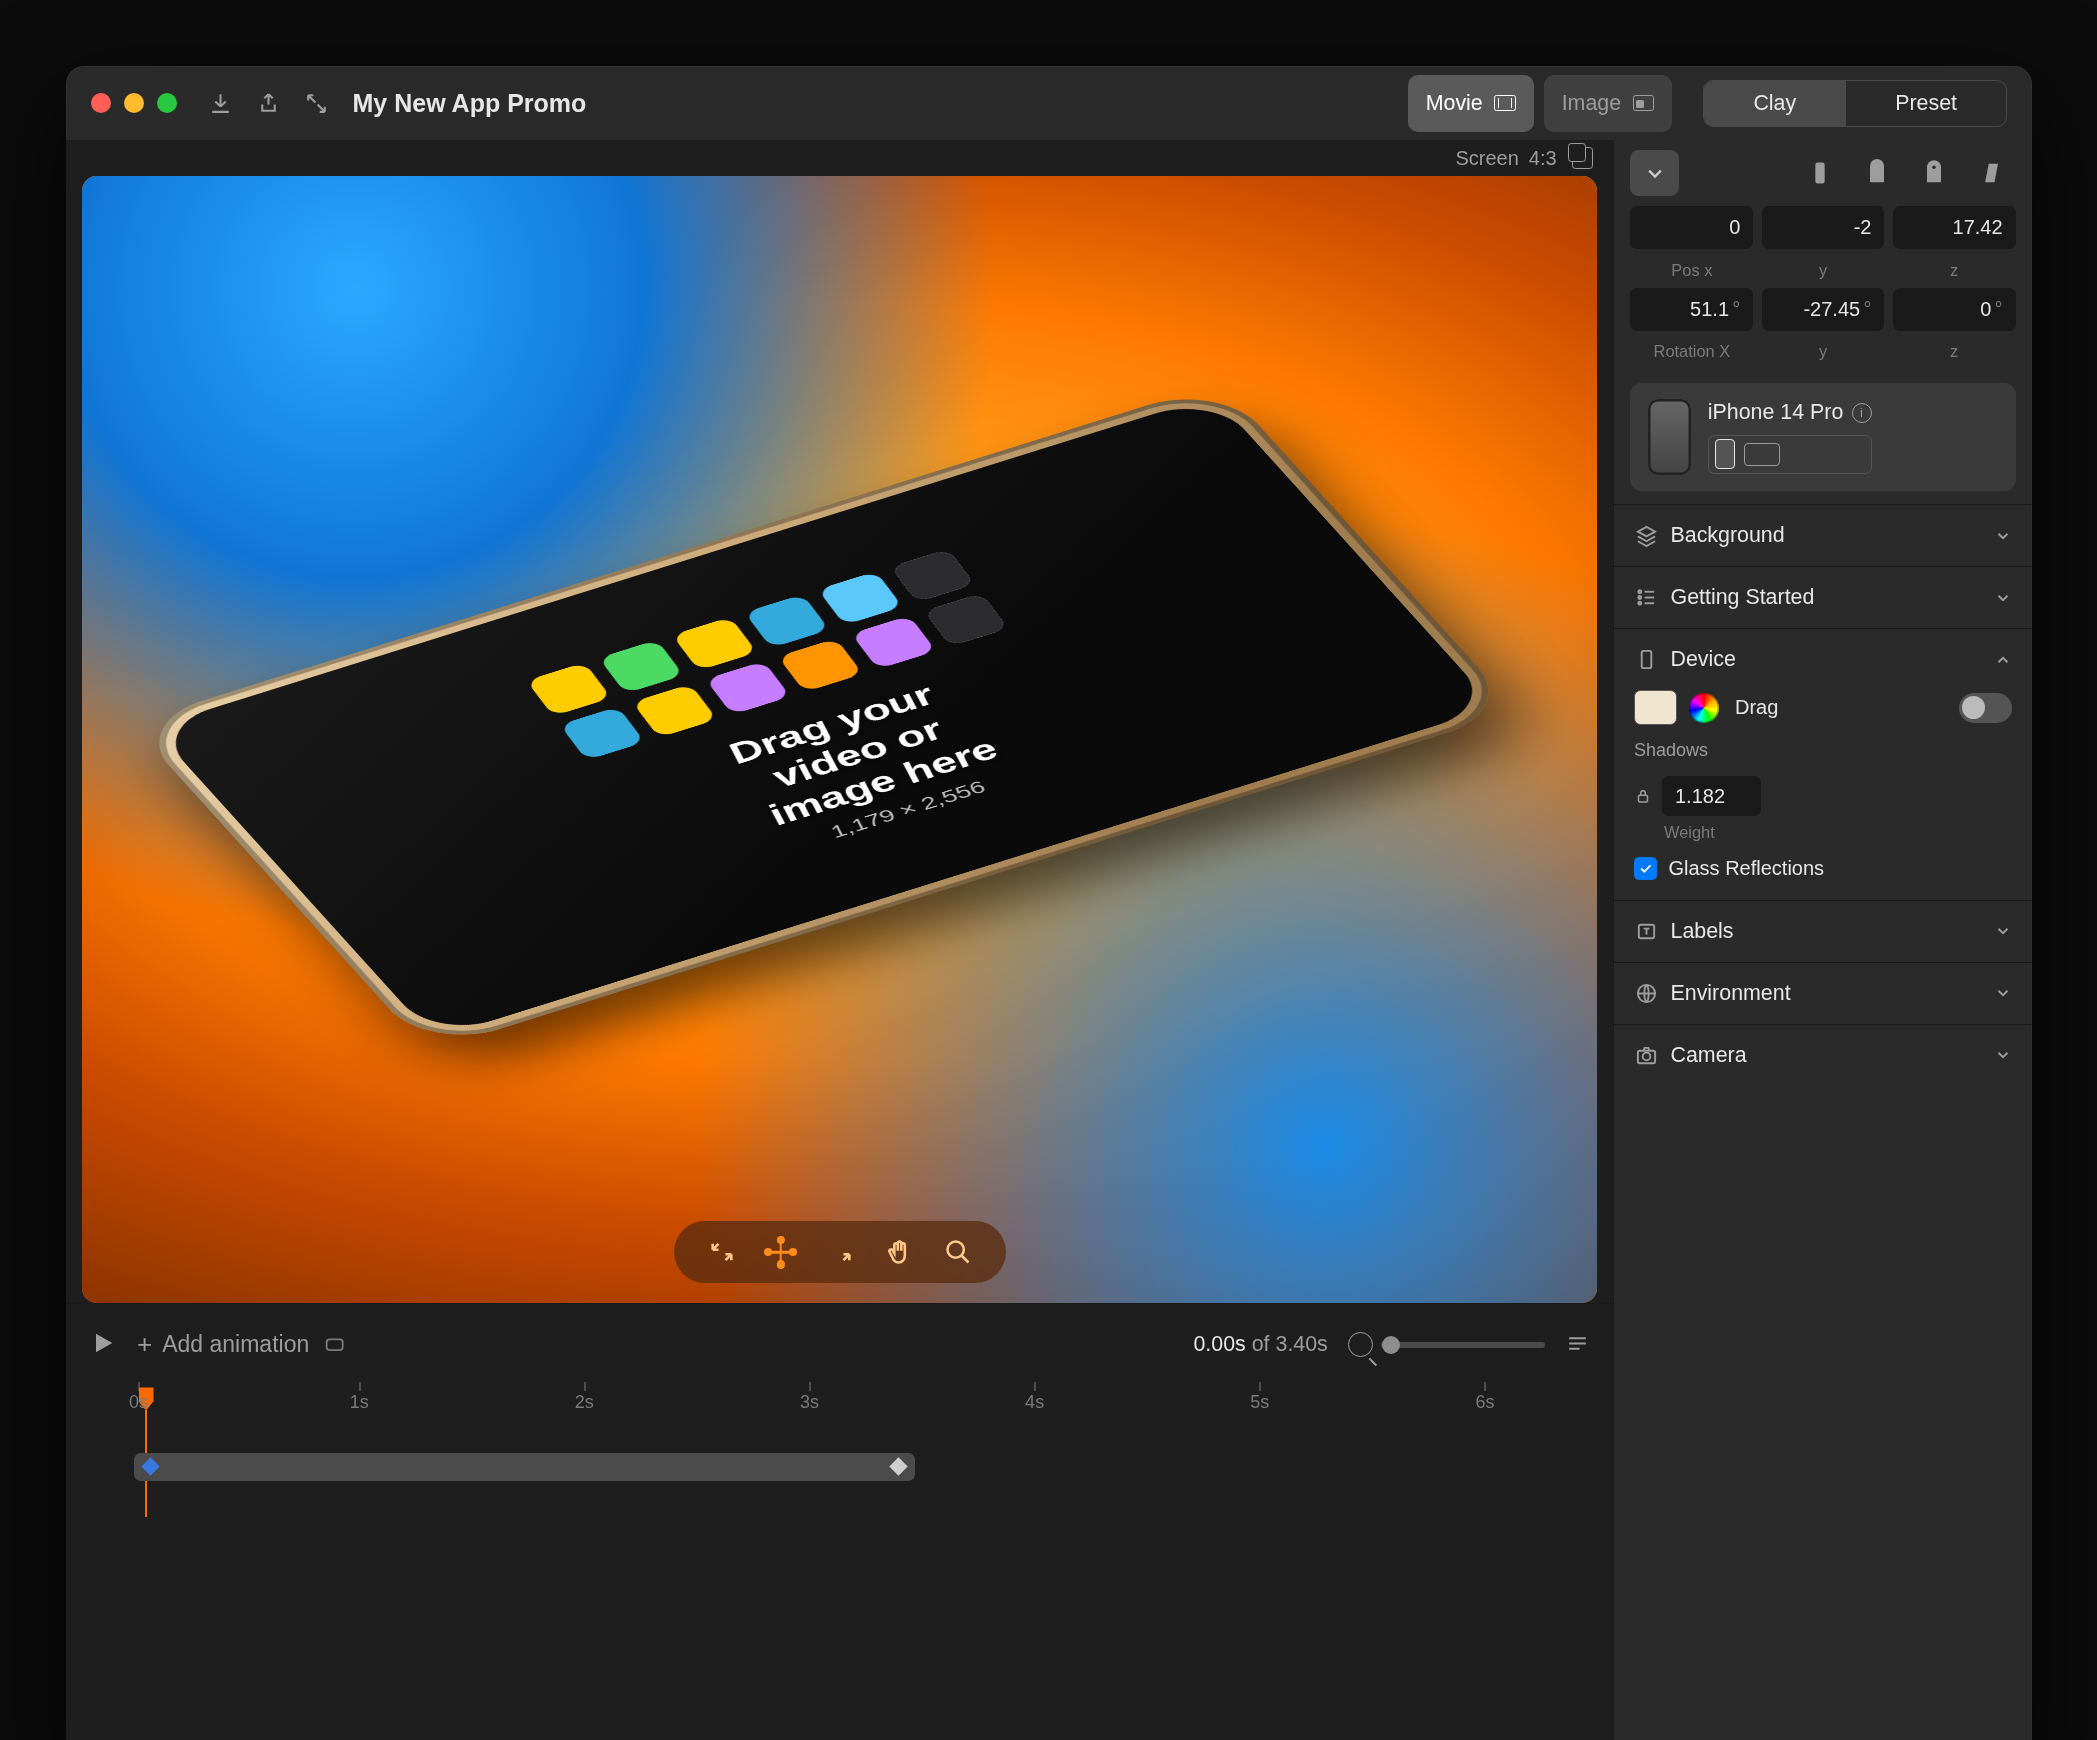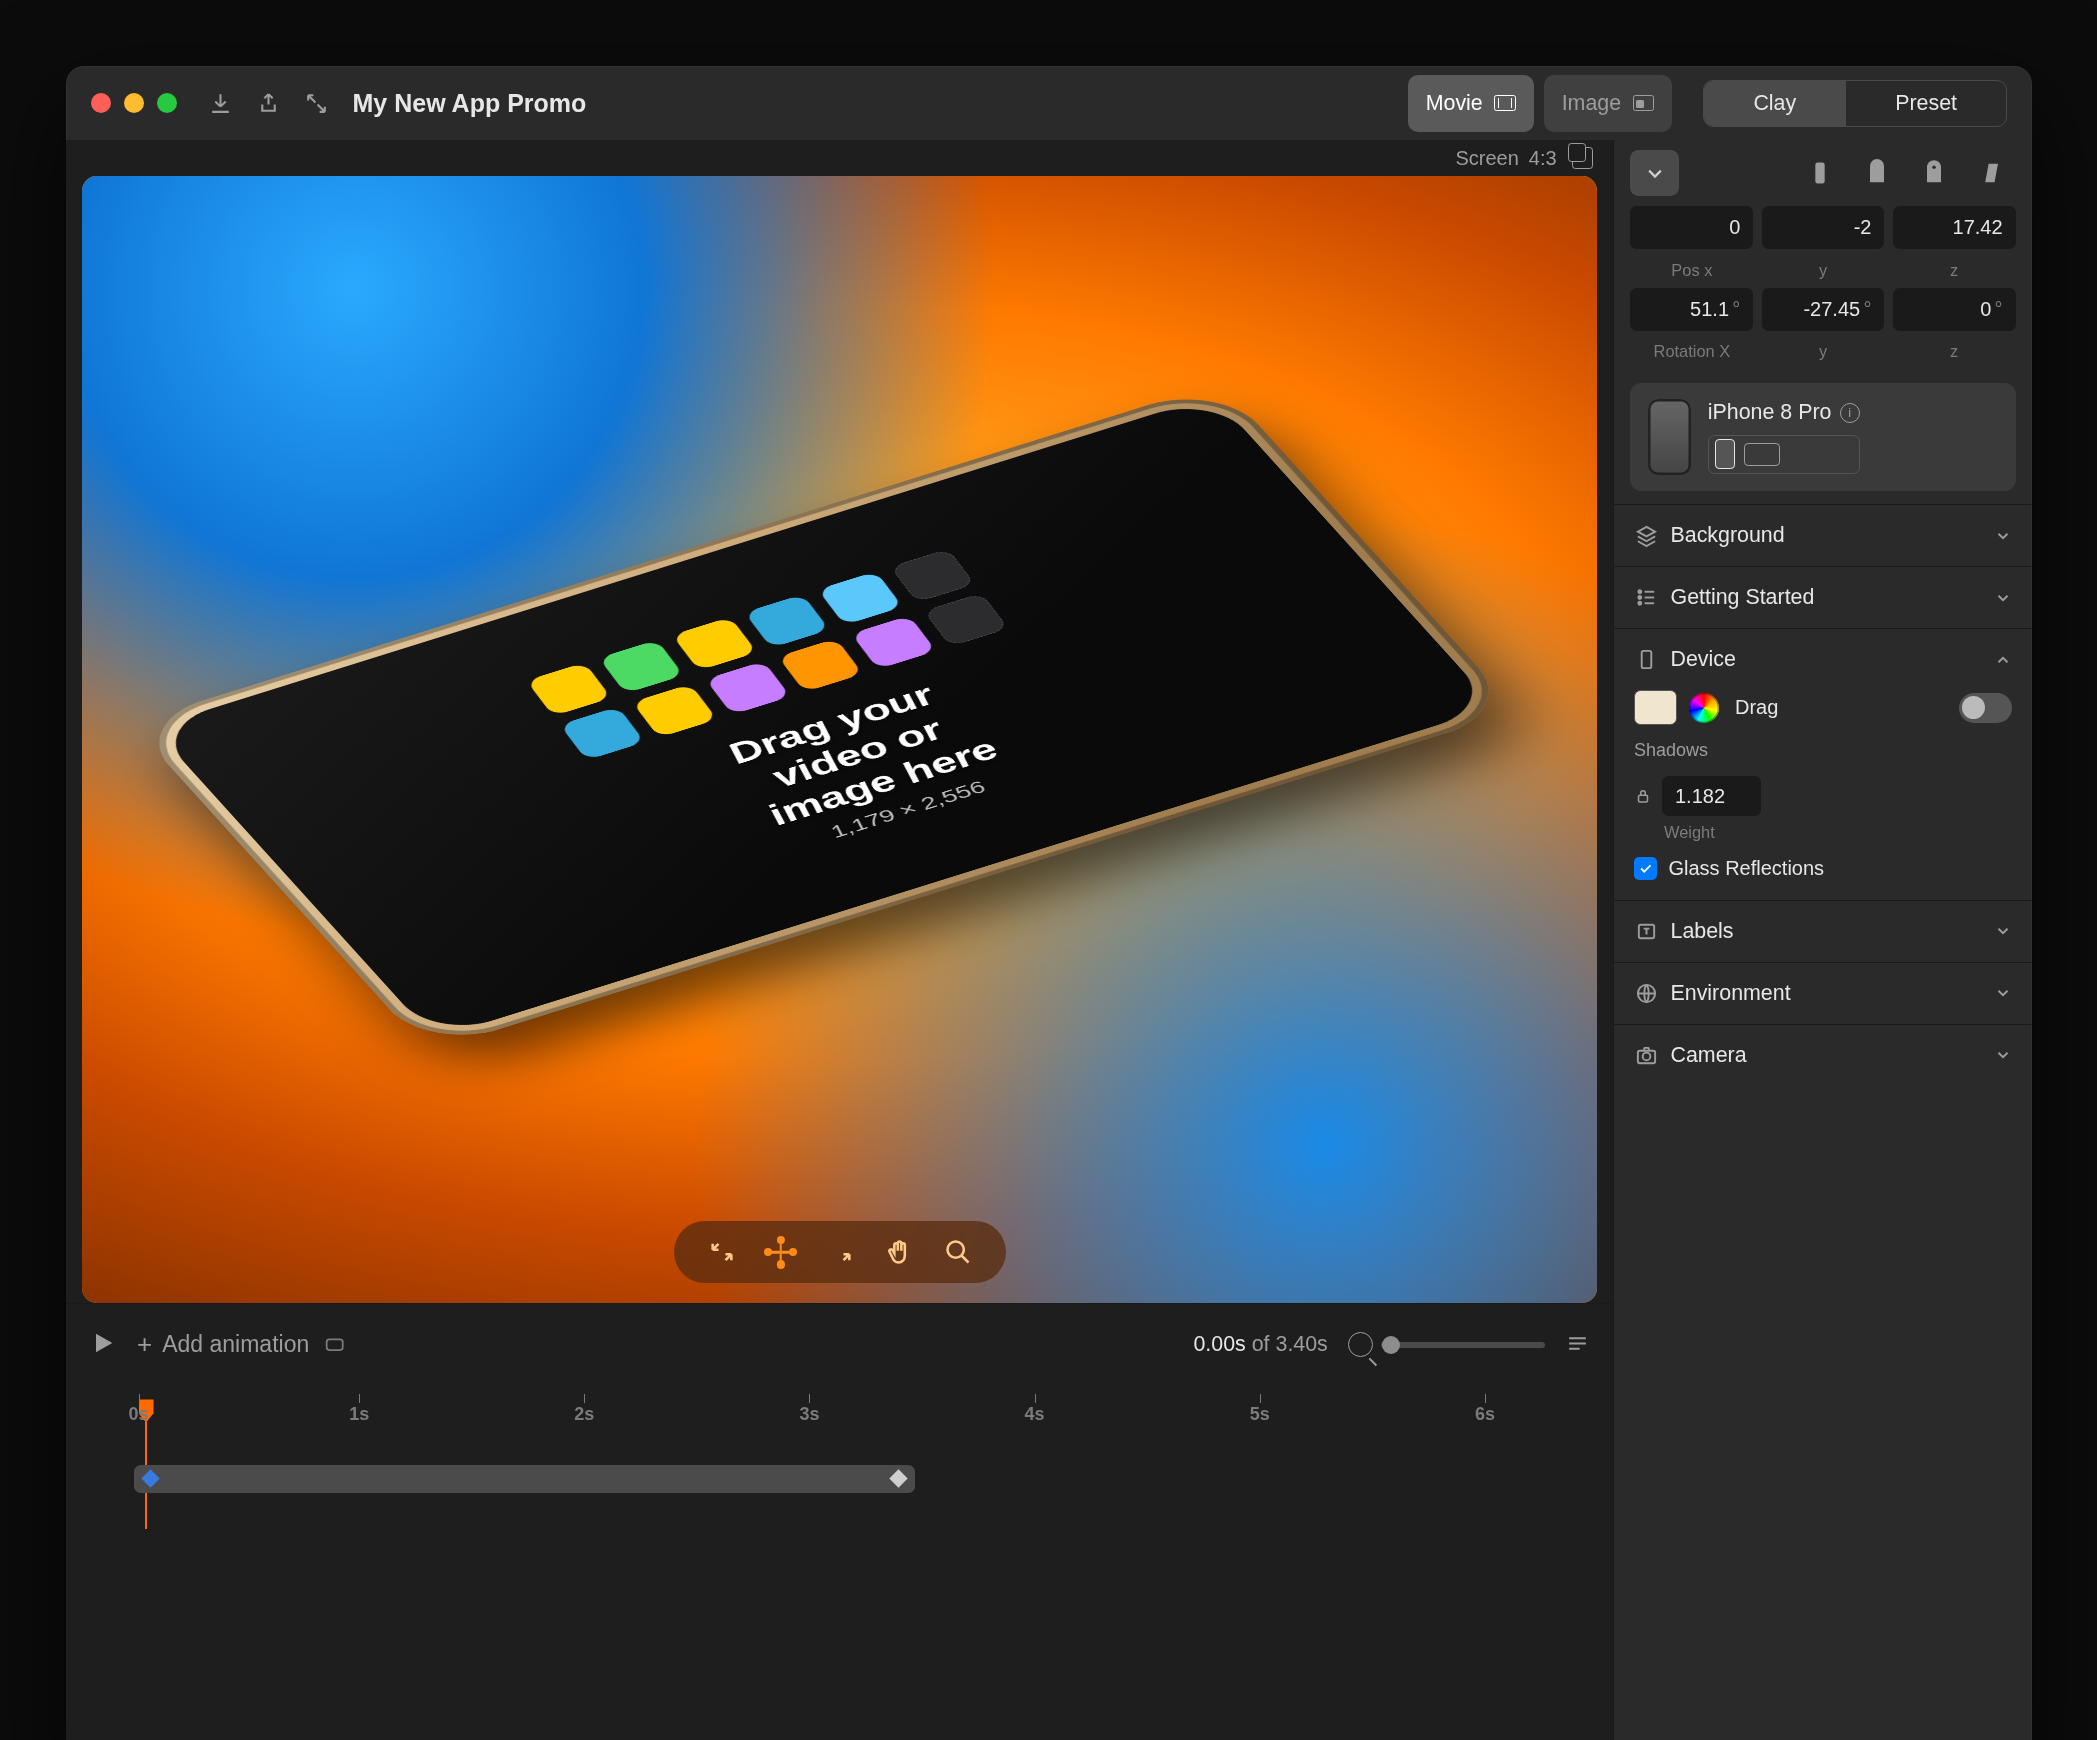--- a/index.html
+++ b/index.html
@@ -115,21 +115,21 @@
   .add-anim .plus { font-size:26px; }
   .timer { color:var(--text); font-size:21.4px; }
   .timer .total { color:var(--text-dim); }
   .tl-zoom { display:flex; align-items:center; gap:8.2px; }
   .tl-zoom .mag { width:25px;height:25px;border:1.6px solid var(--text-dim);border-radius:50%;position:relative; cursor:pointer; }
   .tl-zoom .mag::after{content:"";position:absolute;right:-6.6px;bottom:-6.6px;width:10px;height:1.6px;background:var(--text-dim);transform:rotate(45deg);}
   .tl-slider { width:164px; height:6.6px; border-radius:3.3px; background:#4a4a4a; position:relative; cursor:pointer; }
   .tl-slider .knob { position:absolute; left:6%; top:50%; transform:translate(-50%,-50%); width:18px; height:18px; border-radius:50%; background:#8d8d8d; }
   .list-icon svg { width:25px; height:25px; stroke:var(--text-dim); stroke-width:2; fill:none; }
 
-  .ruler { position:relative; height:41px; margin-top:35px;font-weight:bold; }
+  .ruler { position:relative; height:41px; margin-top:23px; }
   .tick { position:absolute; top:0; color:var(--text-dimmer); font-size:18px; transform:translateX(-50%); }
   .tick::before { content:""; position:absolute; left:50%; top:-10px; width:0.8px; height:8.2px; background:var(--text-dimmer); }
   .playhead { position:absolute; left:3.3%; top:-5px; width:15px; height:23px; background:#ff6a00; clip-path:polygon(0 0,100% 0,100% 60%,50% 100%,0 60%); }
   .playhead-line { position:absolute; left:calc(3.3% + 6.6px); top:18px; width:1.6px; height:107px; background:#ff6a00; }
 
   .track { position:relative; height:49px; margin-top:11.5px; }
   .clip { position:absolute; left:3%; width:52%; top:8.2px; height:28px; background:#4b4b4b; border-radius:6.6px; }
   .clip .diamond { position:absolute; width:13px; height:13px; background:#cfcfcf; transform:rotate(45deg); top:7.4px; }
   .clip .diamond.start { left:10px; background:#3a7ae0; }
   .clip .diamond.end { right:10px; }
@@ -415,21 +415,21 @@
       <div class="labels-row">
         <div class="field-label">Rotation X</div>
         <div class="field-label">y</div>
         <div class="field-label">z</div>
       </div>
 
       <div class="device-card">
         <div class="device-thumb"></div>
         <div class="device-info">
           <div class="device-name">
-            <span>iPhone 8 Pro</span>
+            <span>iPhone 14 Pro</span>
             <span class="info-i">i</span>
           </div>
           <div class="orient-group">
             <div class="orient-btn portrait"></div>
             <div class="orient-btn landscape"></div>
           </div>
         </div>
       </div>
 
       <div class="section">

